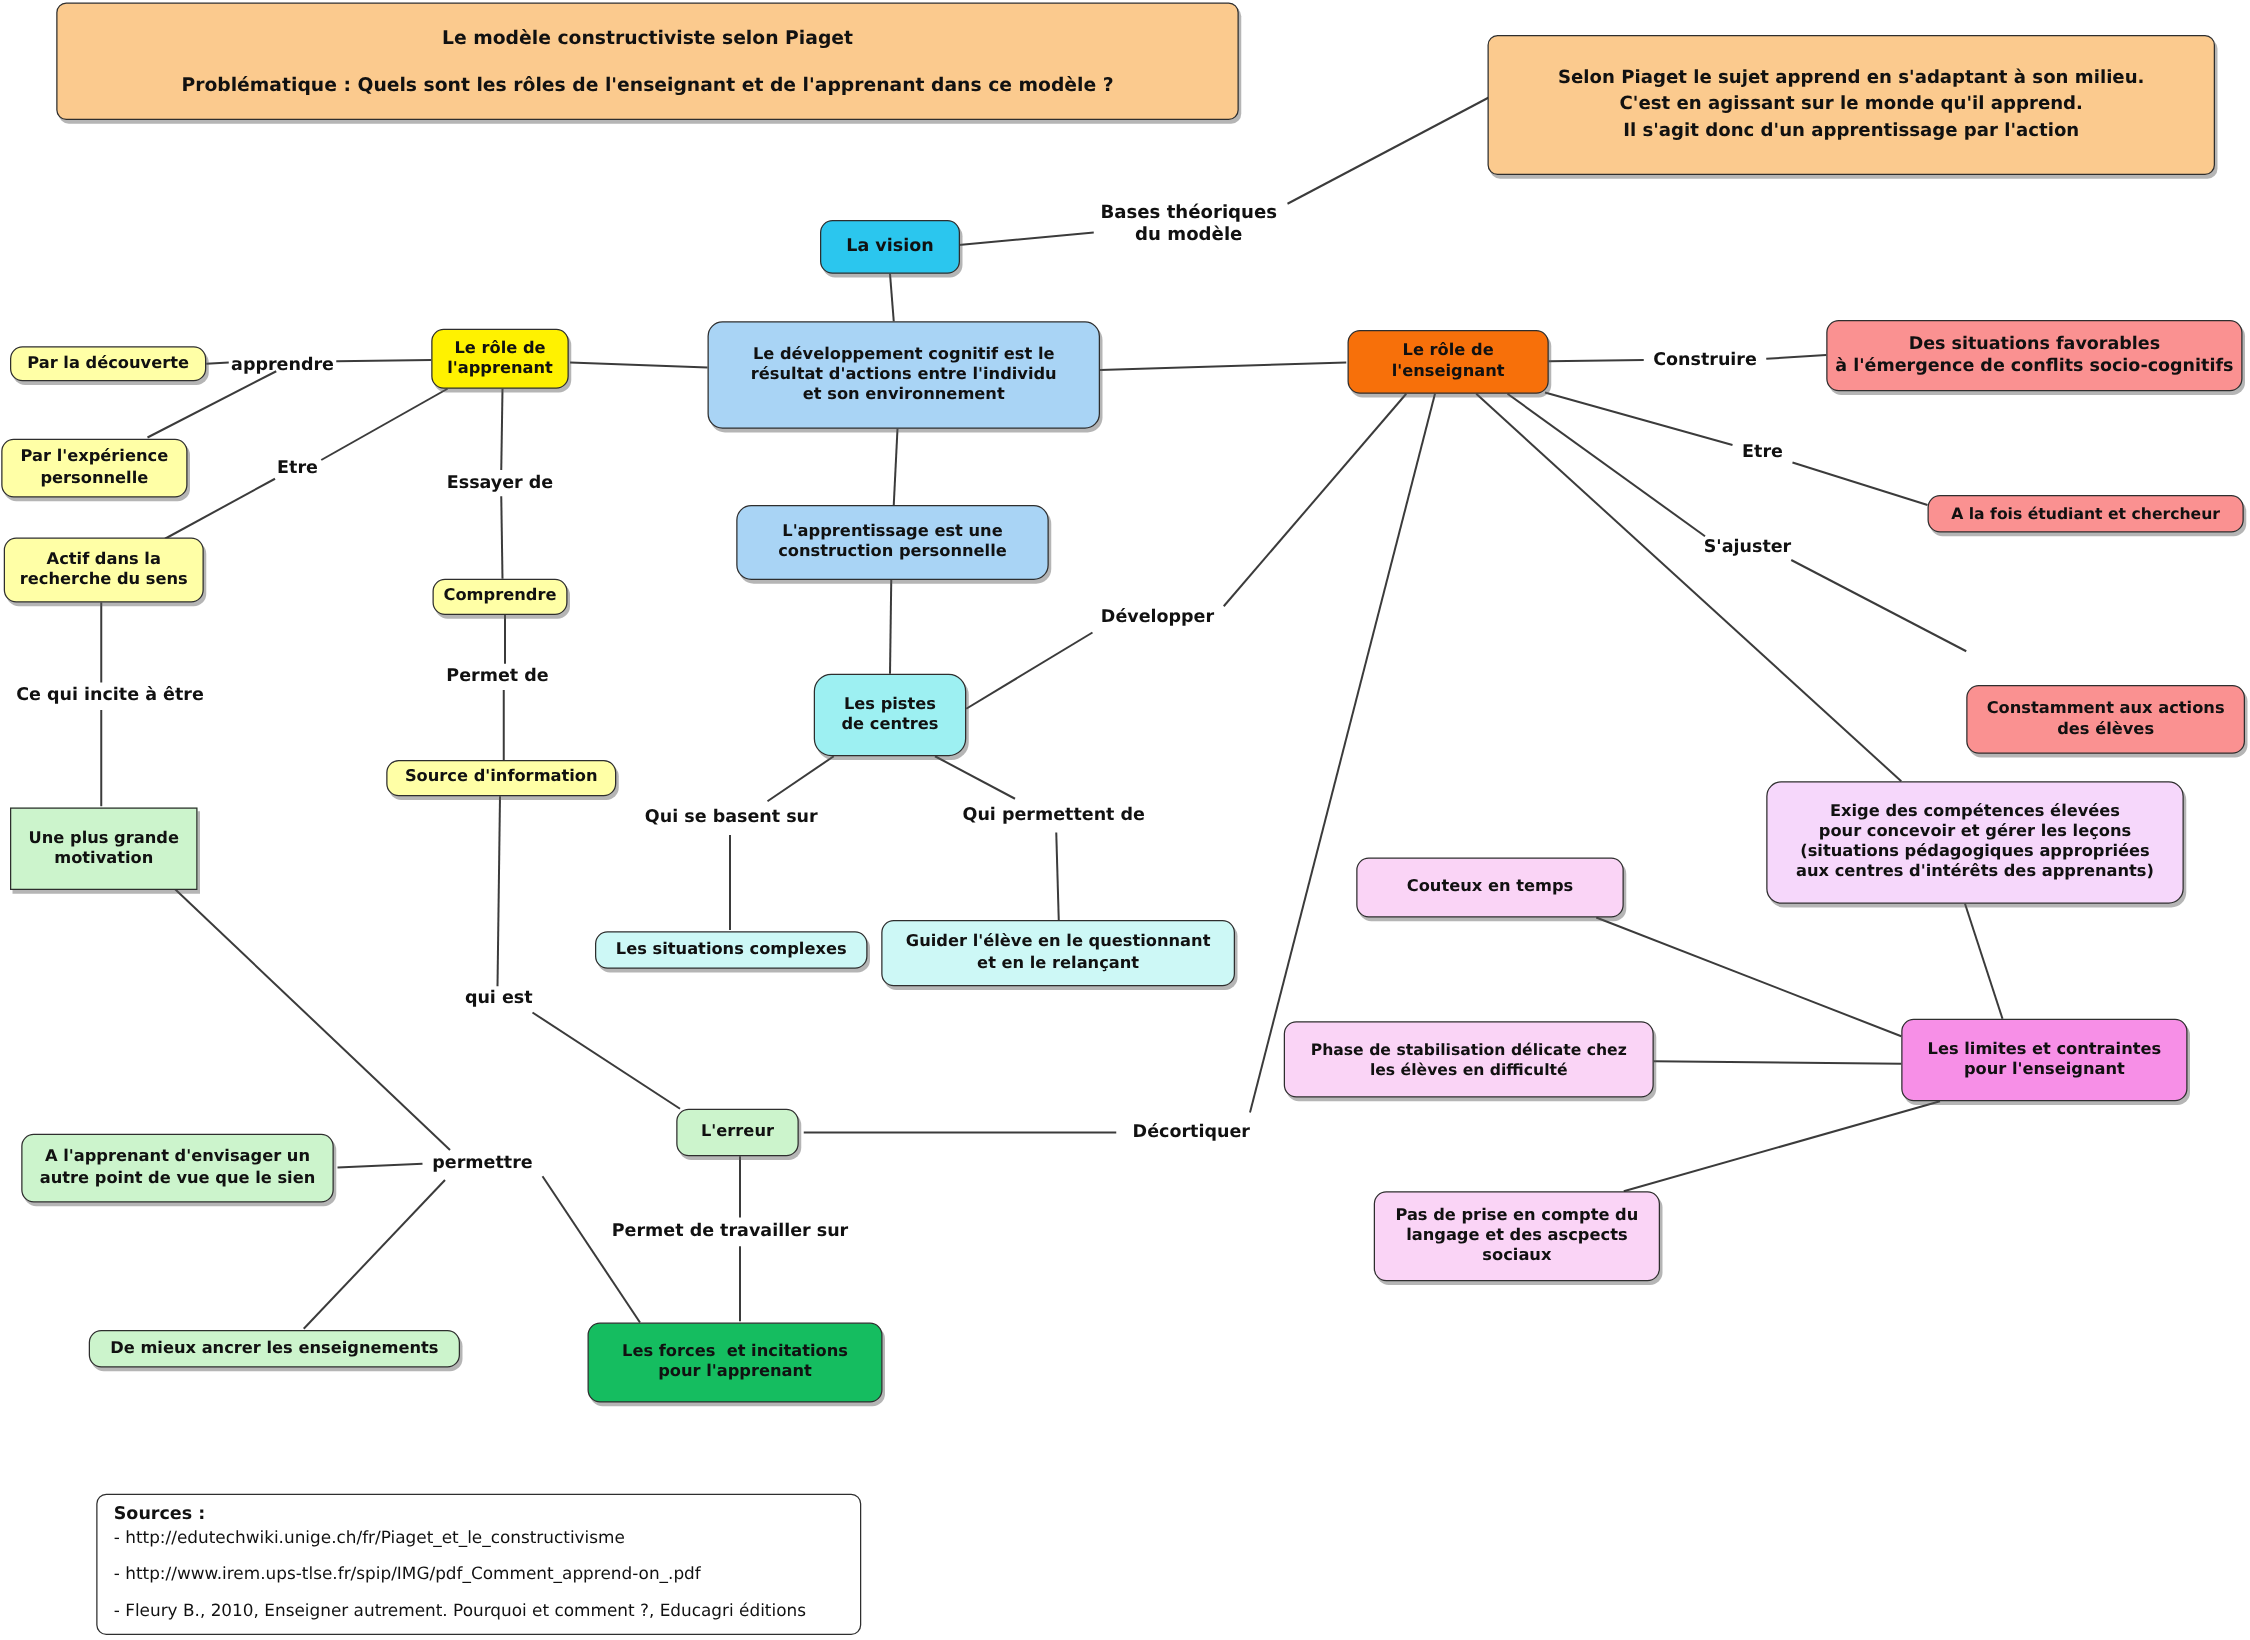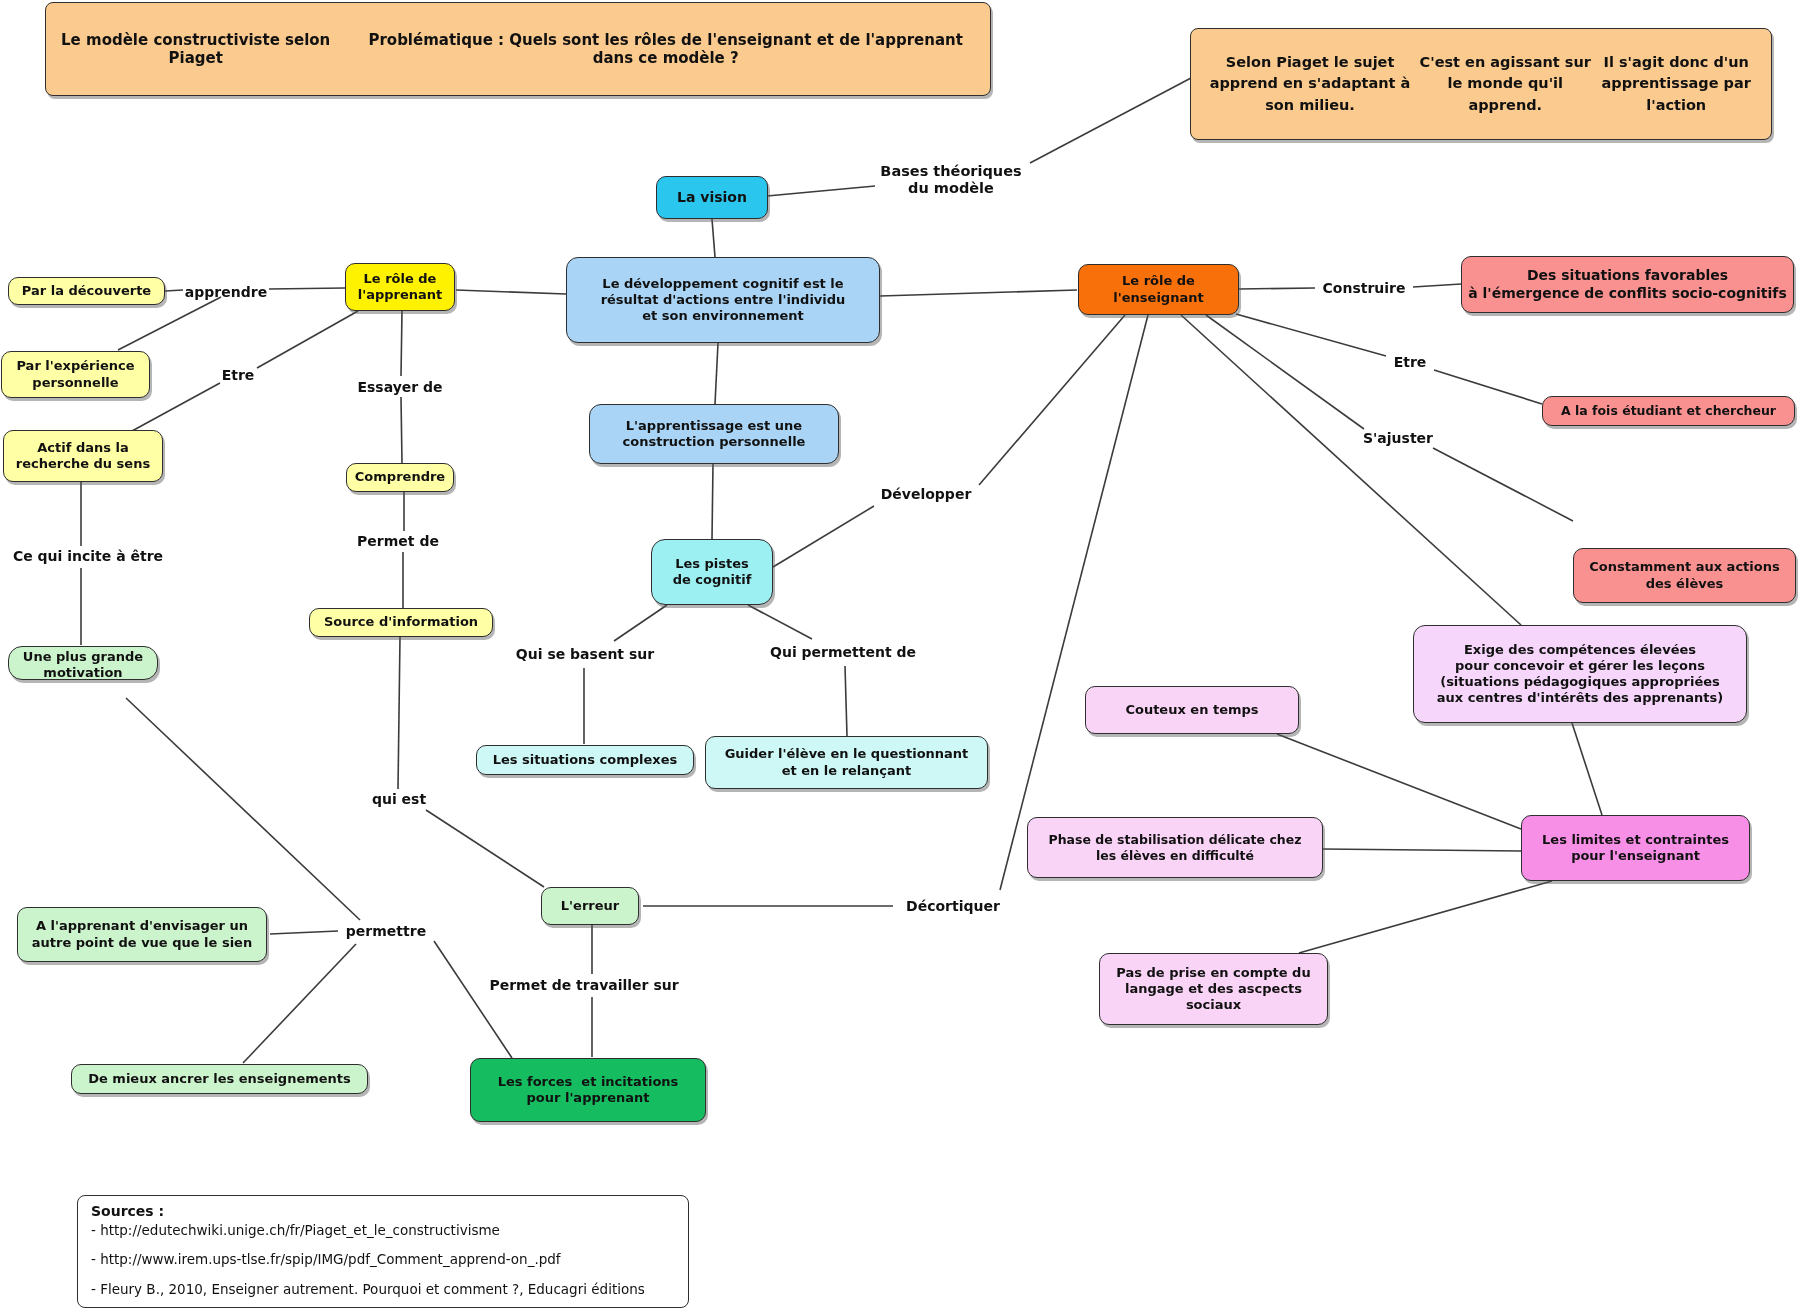--- a/index.html
+++ b/index.html
@@ -11,21 +11,21 @@
         border:1.5px solid #2e2e2e;display:flex;flex-direction:column;
         justify-content:center;align-items:center;text-align:center;
         font-weight:bold;font-size:13px;line-height:1.25;
         box-shadow:2px 3px 0 rgba(90,90,90,0.45);padding:2px 5px;}
   .node div{white-space:pre;}
   .elabel{position:absolute;z-index:3;transform:translate(-50%,-50%);
           font-weight:bold;font-size:14px;line-height:1.2;text-align:center;
           white-space:pre;color:#111;}
   .panel{position:absolute;z-index:2;box-sizing:border-box;border:1.6px solid #2e2e2e;
          border-radius:8px;background:#fbca8e;box-shadow:2px 3px 0 rgba(90,90,90,0.45);
-         display:flex;flex-direction:row;align-items:center;justify-content:center;
+         display:flex;flex-direction:column;align-items:center;justify-content:center;
          text-align:center;font-weight:bold;}
   #title-box{left:45px;top:2px;width:946px;height:94px;font-size:15px;gap:20px;
              padding:6px 12px;}
   #quote-box{left:1190px;top:28px;width:582px;height:112px;font-size:14.5px;
              line-height:1.45;padding:6px 10px;}
   #sources-box{position:absolute;z-index:2;left:77px;top:1195px;width:612px;height:113px;
                box-sizing:border-box;background:#ffffff;border:1.6px solid #2e2e2e;
                border-radius:8px;padding:7px 13px;font-size:13.5px;line-height:1.25;}
   #sources-box .src-heading{font-weight:bold;font-size:14px;}
   #sources-box .src-item{margin-top:13px;}
@@ -109,21 +109,21 @@
       <div>Le développement cognitif est le</div>
       <div>résultat d'actions entre l'individu</div>
       <div>et son environnement</div>
     </div>
     <div class="node" style="left: 589px; top: 404px; width: 250px; height: 60px; background: rgb(169, 212, 245); border-radius: 12px;">
       <div>L'apprentissage est une</div>
       <div>construction personnelle</div>
     </div>
     <div class="node" style="left: 651px; top: 539px; width: 122px; height: 66px; background: rgb(157, 240, 242); border-radius: 14px;">
       <div>Les pistes</div>
-      <div>de cognitif</div>
+      <div>de centres</div>
     </div>
     <div class="node" style="left: 345px; top: 263px; width: 110px; height: 48px; background: rgb(255, 242, 0); border-radius: 10px;">
       <div>Le rôle de</div>
       <div>l'apprenant</div>
     </div>
     <div class="node" style="left: 8px; top: 277px; width: 157px; height: 28px; background: rgb(255, 255, 166); border-radius: 10px;">
       <div>Par la découverte</div>
     </div>
     <div class="node" style="left: 1px; top: 351px; width: 149px; height: 47px; background: rgb(255, 255, 166); border-radius: 10px;">
       <div>Par l'expérience</div>
@@ -132,21 +132,21 @@
     <div class="node" style="left: 3px; top: 430px; width: 160px; height: 52px; background: rgb(255, 255, 166); border-radius: 10px;">
       <div>Actif dans la</div>
       <div>recherche du sens</div>
     </div>
     <div class="node" style="left: 346px; top: 463px; width: 108px; height: 29px; background: rgb(255, 255, 166); border-radius: 10px;">
       <div>Comprendre</div>
     </div>
     <div class="node" style="left: 309px; top: 608px; width: 184px; height: 29px; background: rgb(255, 255, 166); border-radius: 10px; align-items: center;">
       <div>Source d'information</div>
     </div>
-    <div class="node" style="left: 8px; top: 646px; width: 150px; height: 34px; background: rgb(204, 244, 204); border-radius: 14px; justify-content: space-between;">
+    <div class="node" style="left: 8px; top: 646px; width: 150px; height: 66px; background: rgb(204, 244, 204); border-radius: 0;">
       <div>Une plus grande</div>
       <div>motivation</div>
     </div>
     <div class="node" style="left: 17px; top: 907px; width: 250px; height: 55px; background: rgb(204, 244, 204); border-radius: 10px;">
       <div>A l'apprenant d'envisager un</div>
       <div>autre point de vue que le sien</div>
     </div>
     <div class="node" style="left: 71px; top: 1064px; width: 297px; height: 30px; background: rgb(204, 244, 204); border-radius: 10px;">
       <div>De mieux ancrer les enseignements</div>
     </div>

